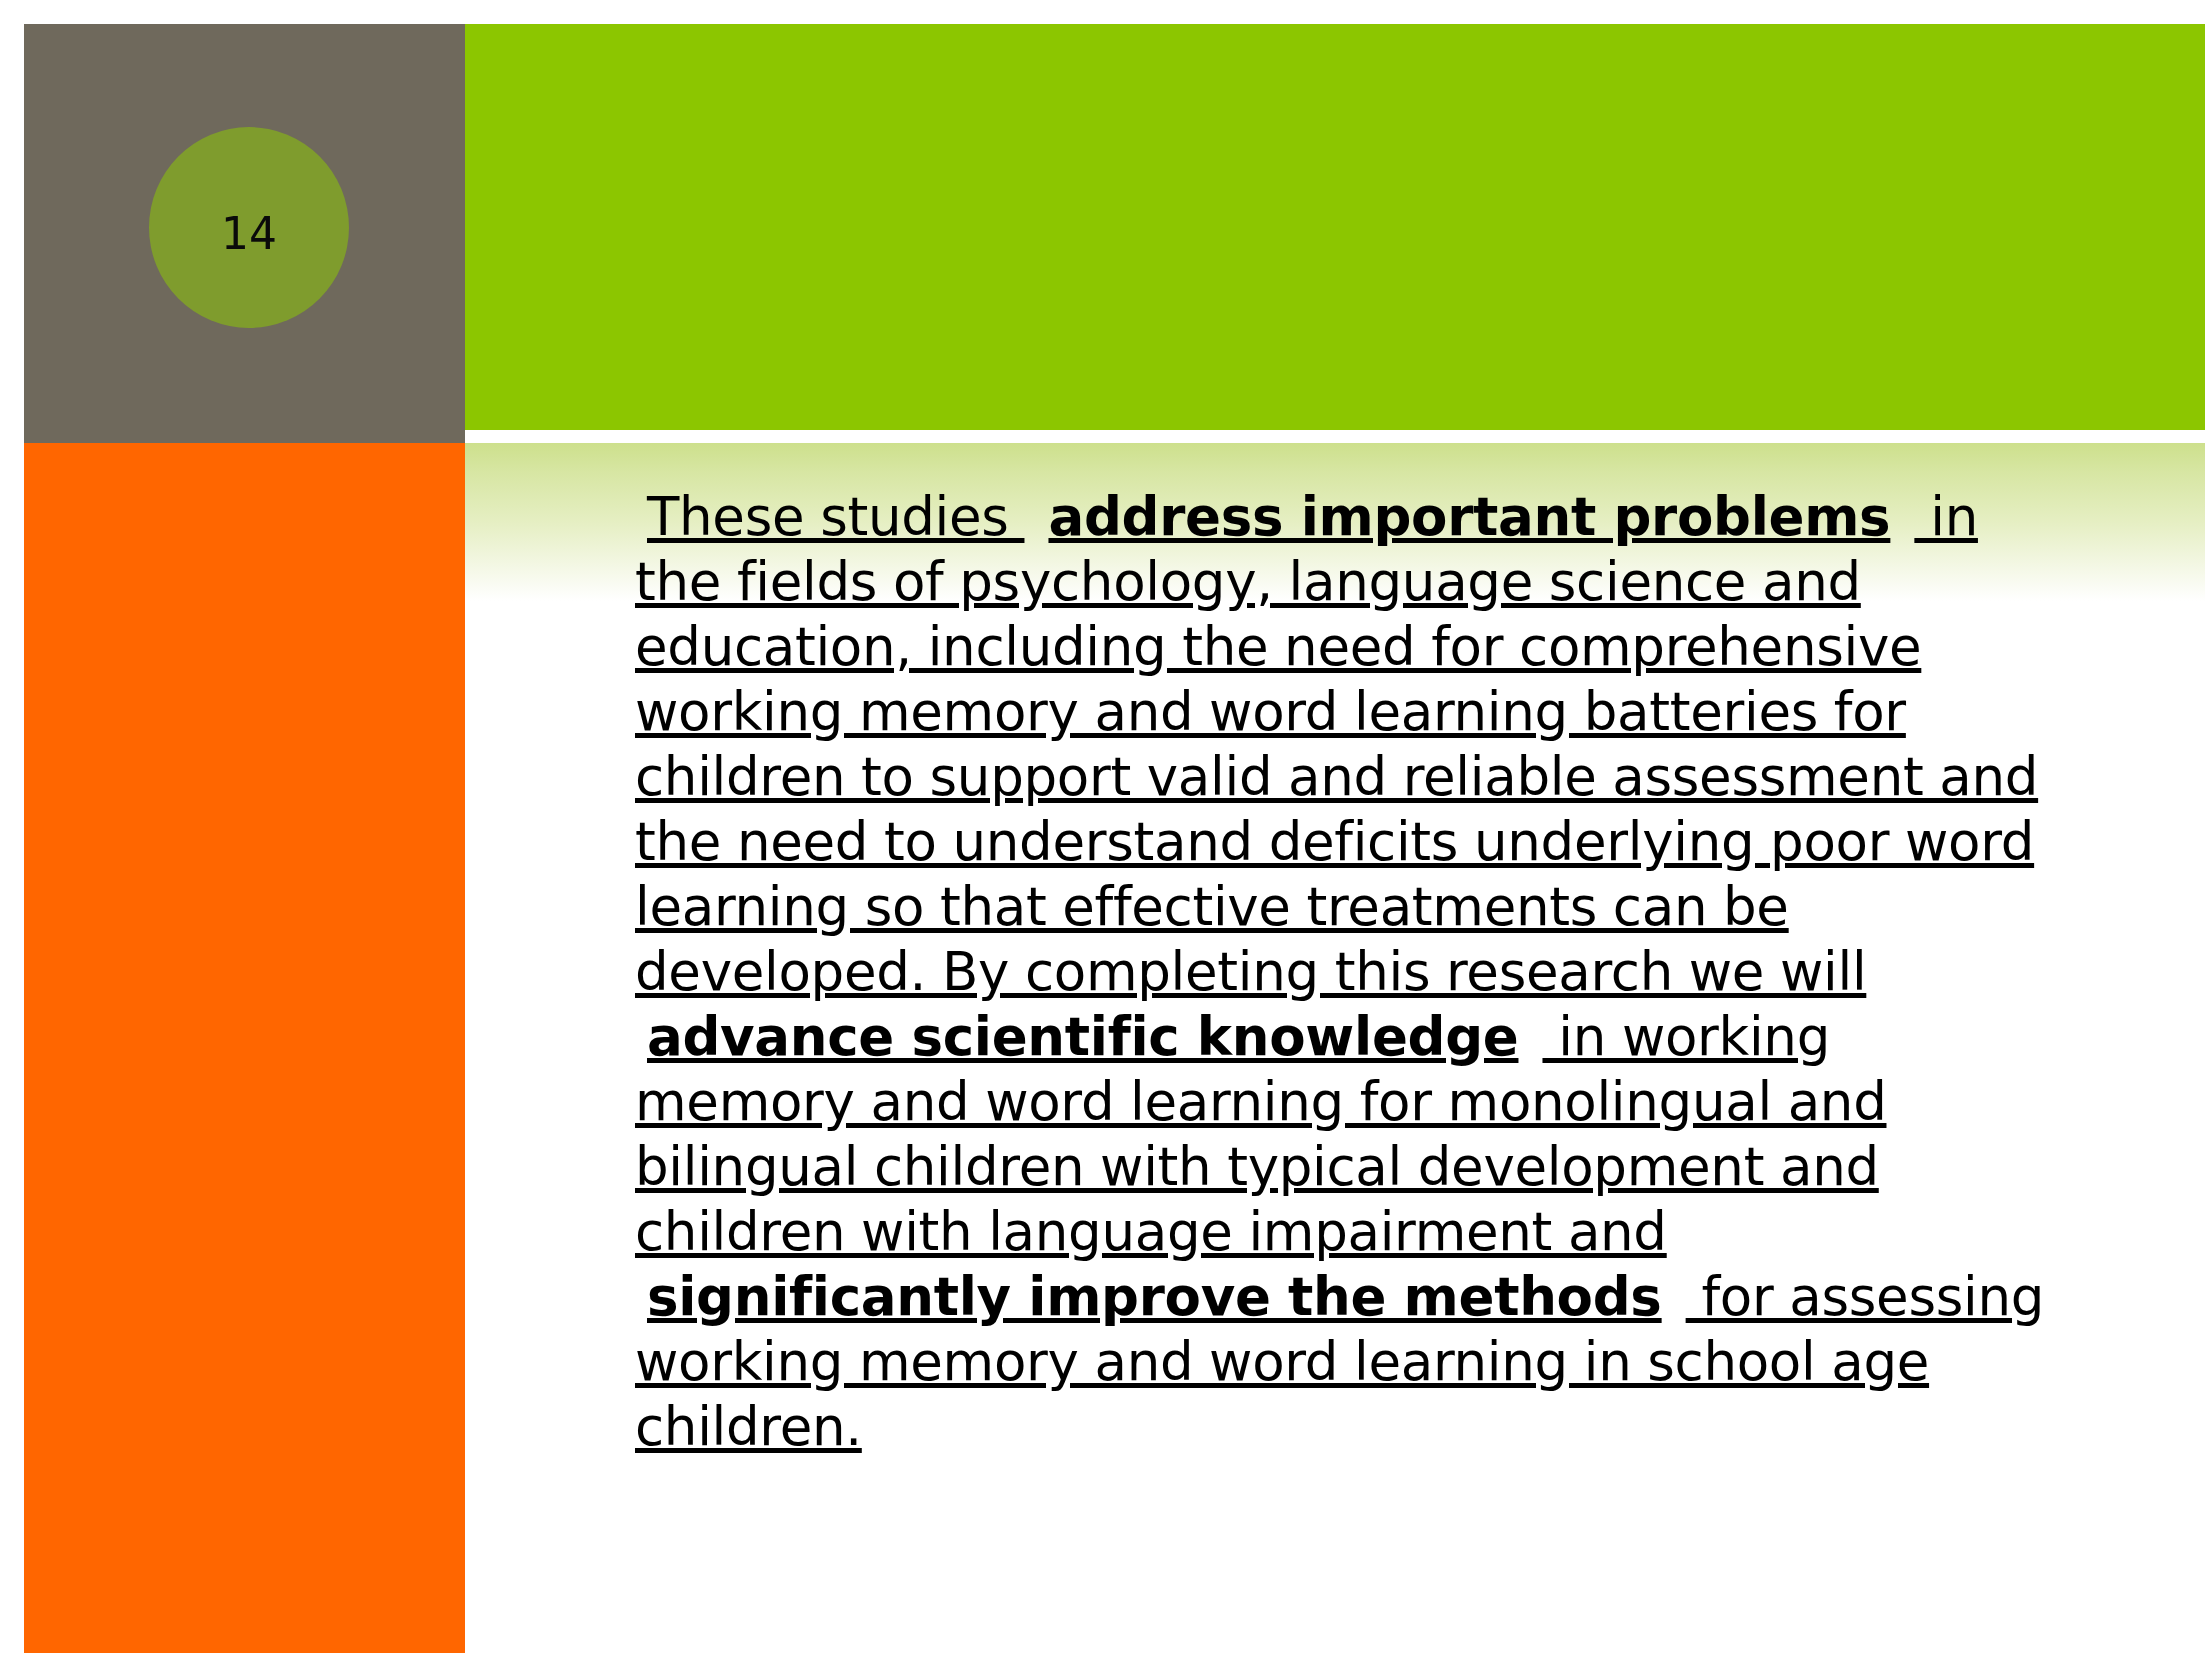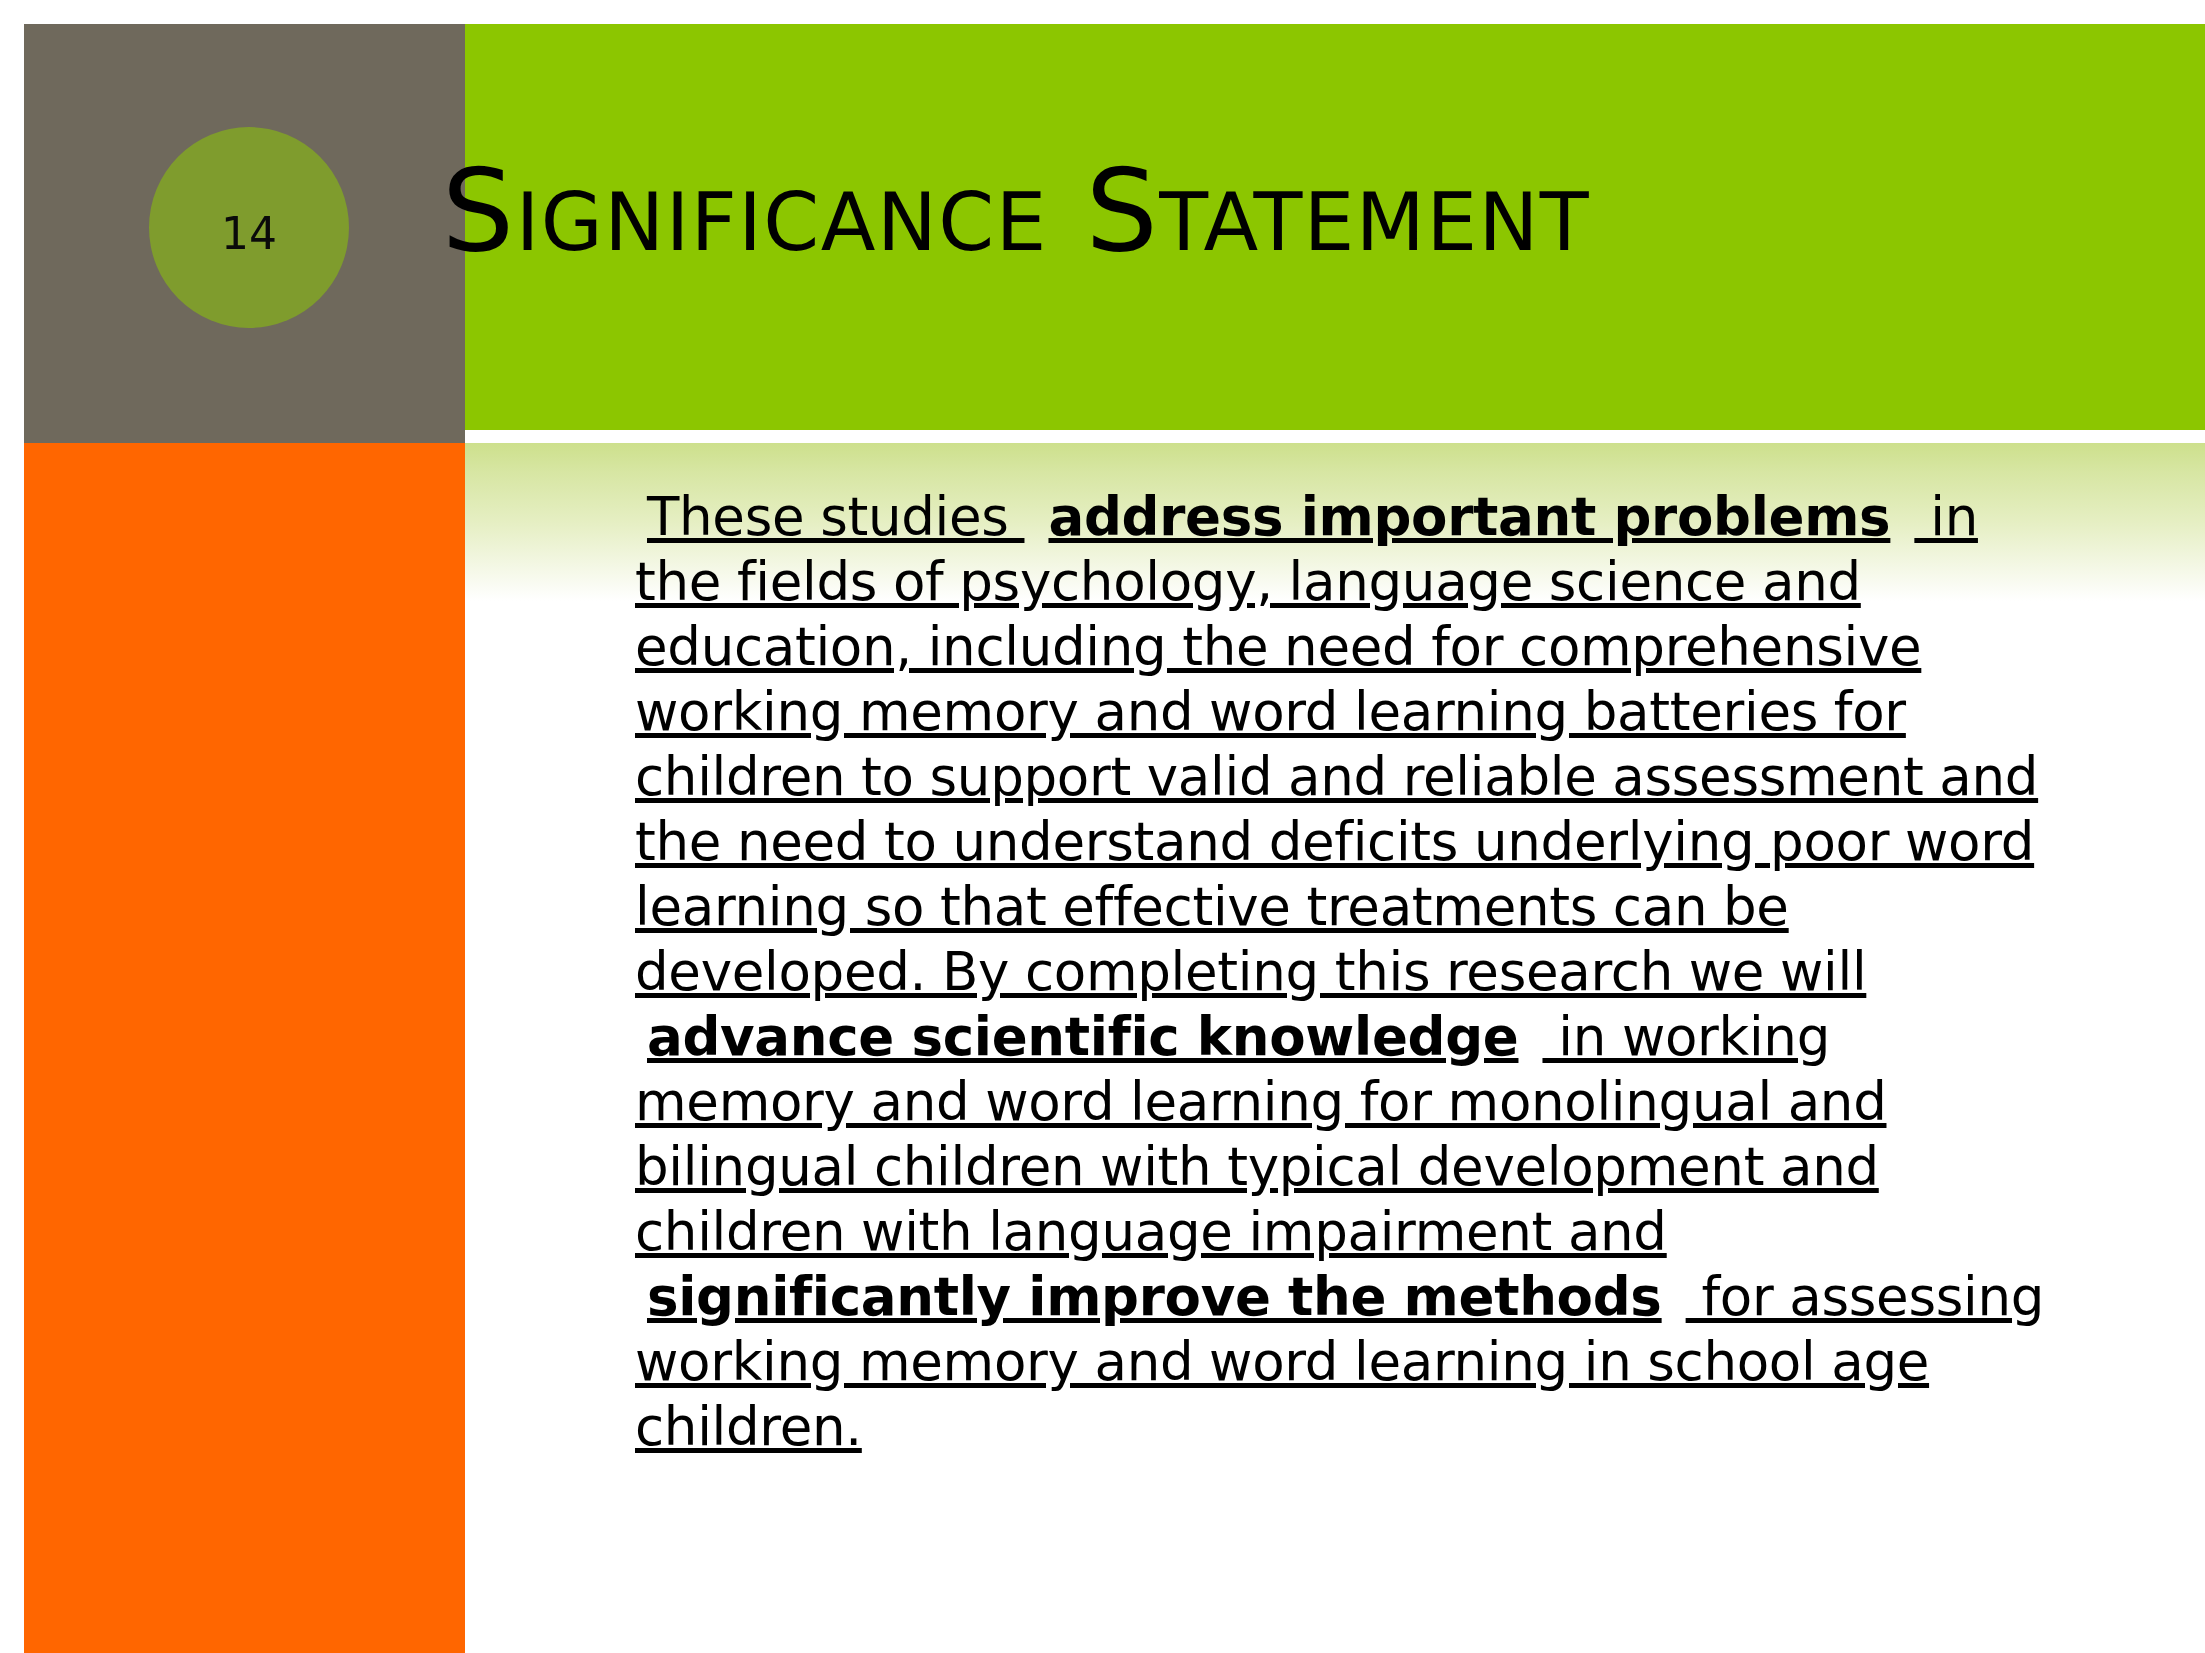--- a/index.html
+++ b/index.html
@@ -133,18 +133,17 @@
   <div class="title-band"></div>
 
   <div class="band-gap"></div>
 
   <div class="content-wash"></div>
 
   <div class="badge">
     <span class="badge-num">14</span>
   </div>
 
-  <div class="title-text">Significance Statement</div>
 
   <div class="body-text"><span>These studies </span><b>address important problems</b><span> in the fields of psychology, language science and education, including the need for comprehensive working memory and word learning batteries for children to support valid and reliable assessment and the need to understand deficits underlying poor word learning so that effective treatments can be developed. By completing this research we will </span><b>advance scientific knowledge</b><span> in working memory and word learning for monolingual and bilingual children with typical development and children with language impairment and </span><b>significantly improve the methods</b><span> for assessing working memory and word learning in school age children.</span></div>
 
 </div>
 
 
 </body></html>

